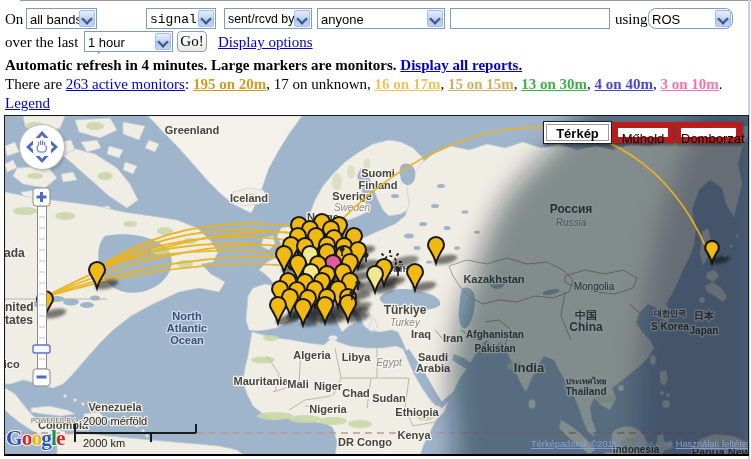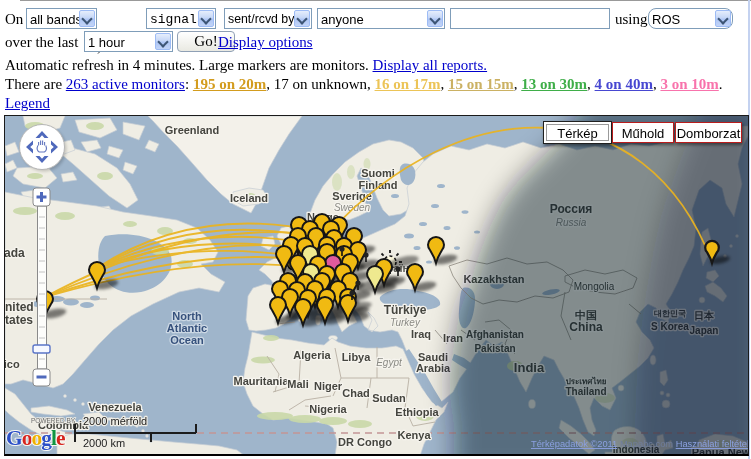--- a/index.html
+++ b/index.html
@@ -3,22 +3,22 @@
 <style>
 html,body{margin:0;padding:0;background:#fff;}
 #page{position:relative;width:751px;height:459px;overflow:hidden;font-family:"Liberation Serif",serif;font-size:15px;color:#000;}
 .t{position:absolute;white-space:nowrap;}
 a{color:#0000cc;text-decoration:underline;}
 .sel{position:absolute;height:21px;border:1px solid #7f9db9;background:#fff;font-family:"Liberation Sans",sans-serif;font-size:13px;box-sizing:border-box;}
 .sel .txt{position:absolute;left:3px;top:3px;}
 .sel .ab{position:absolute;right:1px;top:1px;bottom:1px;width:16px;background:linear-gradient(180deg,#e6eefc 0%,#c6d7f7 45%,#aec6f5 55%,#c2d4f7 100%);border:1px solid #9ebcf5;border-radius:2px;box-sizing:border-box;}
 .sel .ch{position:absolute;right:5px;top:6px;width:6px;height:6px;border-right:2px solid #3d5575;border-bottom:2px solid #3d5575;transform:rotate(45deg);}
 .inp{position:absolute;height:21px;border:1px solid #7f9db9;background:#fff;box-sizing:border-box;}
-#gobtn{position:absolute;left:177px;top:31px;width:58px;height:21px;border:1px solid #8fa0b5;border-radius:4px;background:linear-gradient(180deg,#ffffff,#e9e9e2);box-sizing:border-box;text-align:center;font-size:15px;line-height:19px;}
-.btn{position:absolute;background:#fff;border:1px solid #b91c1c;font-family:"Liberation Sans",sans-serif;font-size:13px;text-align:center;box-sizing:border-box;color:#000;}
+#gobtn{position:absolute;left:177px;top:31px;width:30px;height:21px;border:1px solid #8fa0b5;border-radius:4px;background:linear-gradient(180deg,#ffffff,#e9e9e2);box-sizing:border-box;text-align:center;font-size:15px;line-height:19px;}
+.btn{position:absolute;background:#fff;border:6px solid #b91c1c;font-family:"Liberation Sans",sans-serif;font-size:13px;text-align:center;box-sizing:border-box;color:#000;}
 </style></head>
 <body>
 <div id="page">
   <div style="position:absolute;left:20px;top:0;width:731px;height:1px;background:#999;"></div>
   <div style="position:absolute;left:748px;top:0;width:2px;height:459px;background:#c4d2f0;"></div>
 
   <span class="t" style="left:5px;top:11px;">On</span>
   <div class="sel" style="left:26px;top:8px;width:71px;">
       <span class="txt">all bands</span>
       <span class="ab"></span>
@@ -50,21 +50,21 @@
 
   <span class="t" style="left:5px;top:34px;">over the last</span>
   <div class="sel" style="left:84px;top:31px;width:89px;text-decoration:underline;">
       <span class="txt">1 hour</span>
       <span class="ab"></span>
       <span class="ch"></span>
     </div>
   <div id="gobtn">Go!</div>
   <a class="t" style="left:218px;top:34px;">Display options</a>
 
-  <span class="t" style="left:5px;top:57px;">Automatic refresh in 4 minutes. Large markers are monitors. <a>Display all reports.</a></span>
+  <span class="t" style="left:5px;top:57px;font-weight:bold;">Automatic refresh in 4 minutes. Large markers are monitors. <a>Display all reports.</a></span>
 
   <span class="t" style="left:5px;top:76px;">There are <a>263 active monitors</a>: <a style="color:#d39c1e;font-weight:bold;">195 on 20m</a>, 17 on unknown, <a style="color:#ecc457;font-weight:bold;">16 on 17m</a>, <a style="color:#cbb163;font-weight:bold;">15 on 15m</a>, <a style="color:#3fae49;font-weight:bold;">13 on 30m</a>, <a style="color:#4747d1;font-weight:bold;">4 on 40m</a>, <a style="color:#f873ac;font-weight:bold;">3 on 10m</a>.</span>
 
   <a class="t" style="left:5px;top:95px;">Legend</a>
 
   <div id="map" style="position:absolute;left:4px;top:115px;width:743px;height:338px;border:1px solid #1a1a1a;border-bottom:2px solid #000;box-sizing:content-box;overflow:hidden;background:#8b5cf6;">
     <svg width="743" height="340" viewBox="0 0 743 340" style="position:absolute;left:0;top:0;">
       <defs>
         <filter id="nb" x="-30%" y="-30%" width="160%" height="160%">
             <feGaussianBlur stdDeviation="12"></feGaussianBlur>
@@ -525,17 +525,17 @@
         <g stroke="#4f69bc" stroke-width="3">
             <line x1="36.5" y1="76" x2="36.5" y2="86"></line>
             <line x1="31.5" y1="81" x2="41.5" y2="81"></line>
           </g>
         <rect x="28" y="229" width="17" height="8" rx="2" fill="#f6f8ff" stroke="#5a74c8" stroke-width="1.4"></rect>
         <rect x="28" y="253" width="17" height="17" rx="3" fill="#fff" stroke="#8a8a8a"></rect>
         <line x1="31.5" y1="261" x2="41.5" y2="261" stroke="#4f69bc" stroke-width="3"></line>
       </g>
     </svg>
 
-    <div class="btn" style="left:538px;top:5px;width:69px;height:23px;font-weight:normal;border:1px solid #202020;box-shadow:inset 0 0 0 2px #fff,inset 0 0 0 3px #9a9a9a,1px 2px 3px rgba(0,0,0,0.45);line-height:23px;">Térkép</div>
+    <div class="btn" style="left:538px;top:5px;width:69px;height:23px;font-weight:bold;border:1px solid #202020;box-shadow:inset 0 0 0 2px #fff,inset 0 0 0 3px #9a9a9a,1px 2px 3px rgba(0,0,0,0.45);line-height:23px;">Térkép</div>
     <div class="btn" style="left:607px;top:6px;width:62px;height:21px;box-shadow:1px 2px 3px rgba(0,0,0,0.45);line-height:21px;">Műhold</div>
     <div class="btn" style="left:670px;top:6px;width:67px;height:21px;box-shadow:1px 2px 3px rgba(0,0,0,0.45);line-height:21px;">Domborzat</div>
   </div>
 </div>
 
 </body></html>

